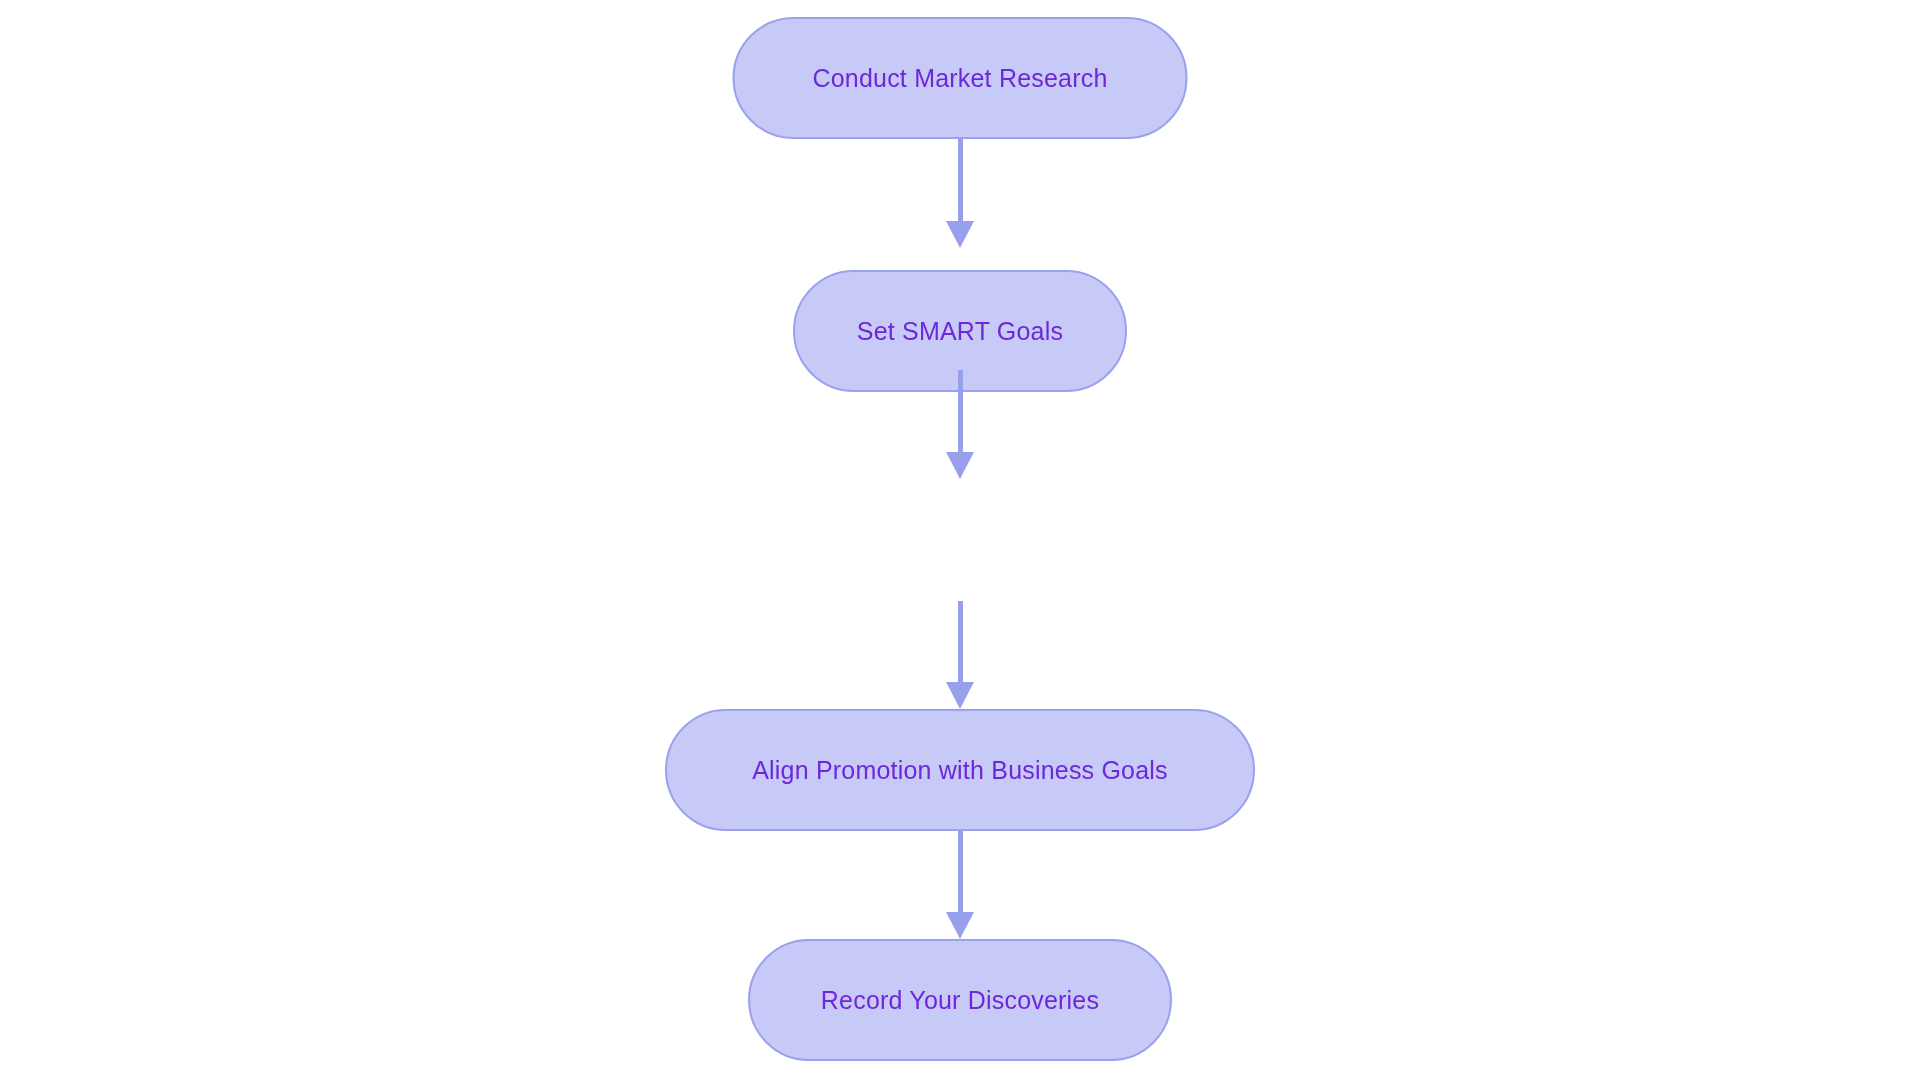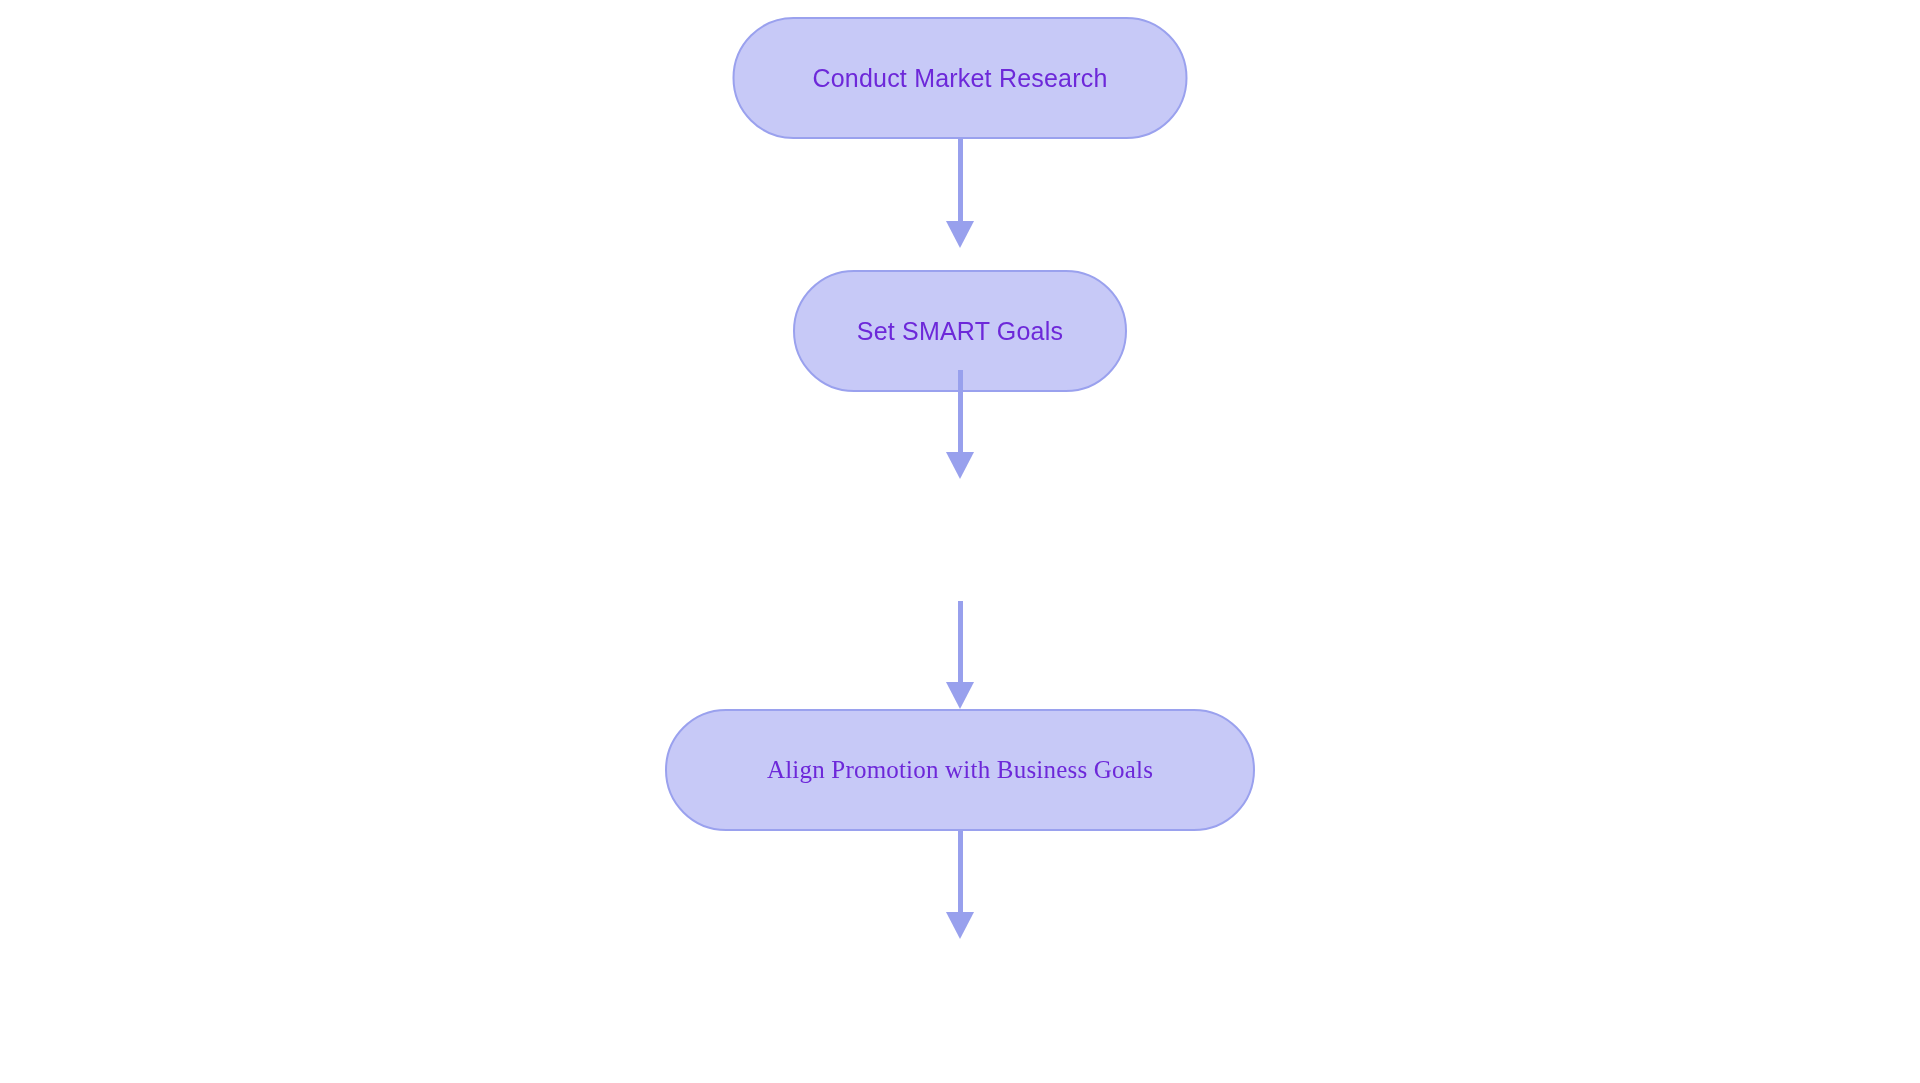--- a/index.html
+++ b/index.html
@@ -32,21 +32,21 @@
     color: #6d28d9;
     font-size: 25px;
     font-weight: 400;
     letter-spacing: 0.2px;
     white-space: nowrap;
     text-align: center;
   }
   .node-1 { top: 17px;  width: 455px; }
   .node-2 { top: 248px; width: 334px; margin-top: 22px; }
   .node-3 { top: 479px; width: 670px; }
-  .node-4 { top: 709px; width: 590px; font-family: Liberation Serif, serif; }
+  .node-4 { top: 709px; width: 590px; }
   .node-5 { top: 939px; width: 424px; }
 
   .arrow {
     position: absolute;
     left: 960px;
     transform: translateX(-50%);
     display: flex;
     flex-direction: column;
     align-items: center;
   }
@@ -98,14 +98,17 @@
 
   <div class="node node-4">
     <span class="node-label">Align Promotion with Business Goals</span>
   </div>
 
   <div class="arrow arrow-4">
     <div class="arrow-line"></div>
     <div class="arrow-head"></div>
   </div>
 
+  <div class="node node-5">
+    <span class="node-label">Record Your Discoveries</span>
+  </div>
 
 </div>
 
 </body></html>

